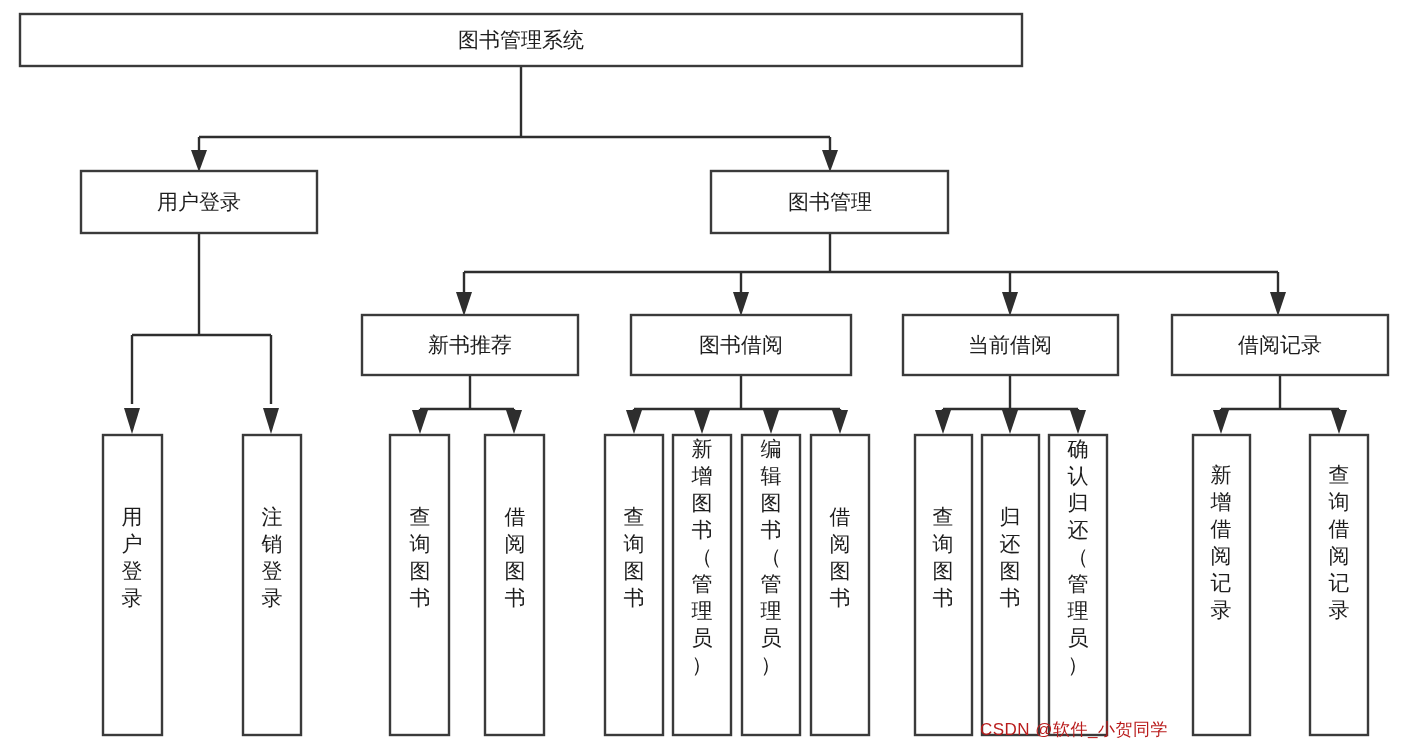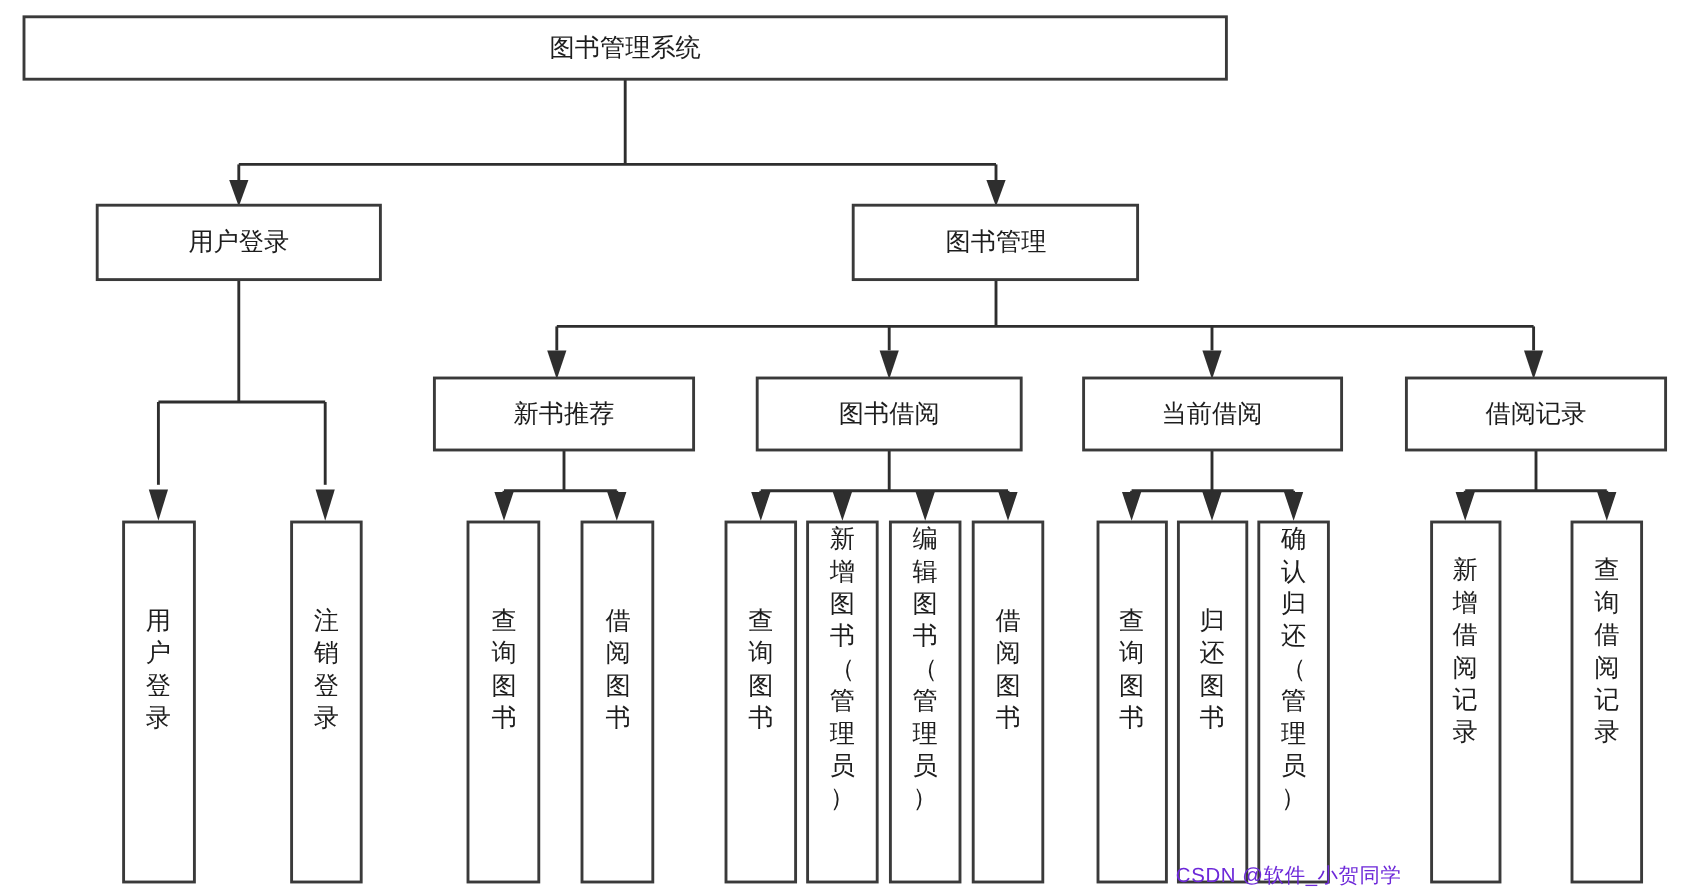--- a/index.html
+++ b/index.html
@@ -54,21 +54,21 @@
     font-size: 21px;
     fill: #1d1d1d;
     text-anchor: middle;
   }
   .watermark-text {
     position: absolute;
     right: 12px;
     bottom: 6px;
     font-family: "Liberation Sans", "DejaVu Sans", sans-serif;
     font-size: 17px;
-    color: #6d28d9;
+    color: #b91c1c;
     white-space: nowrap;
     letter-spacing: 0.5px;
     user-select: none;
   }
 </style>
 </head>
 <body>
 
 <div id="diagram-root">
 

